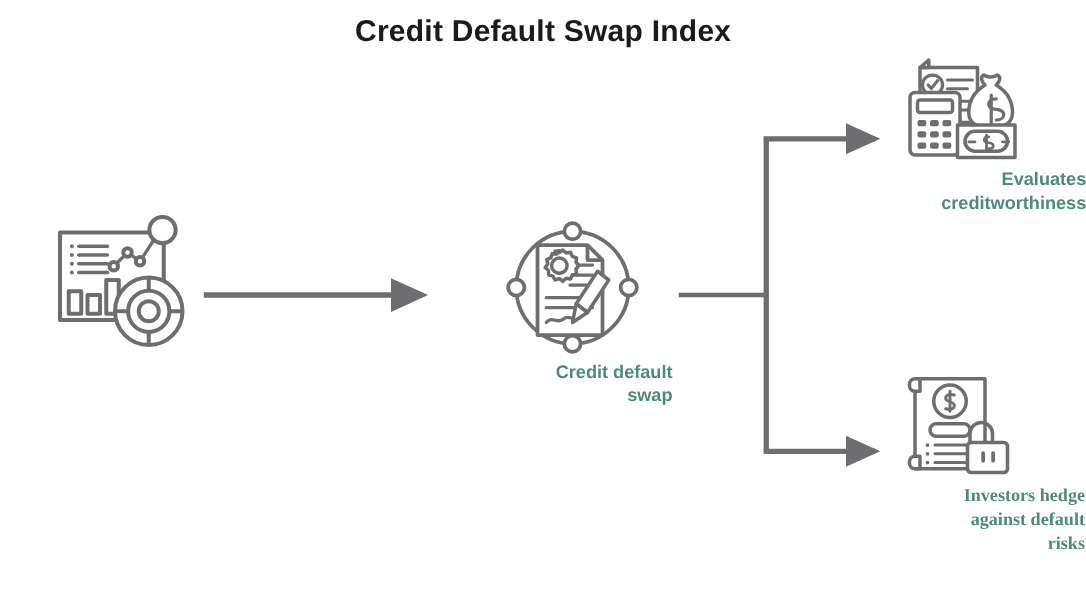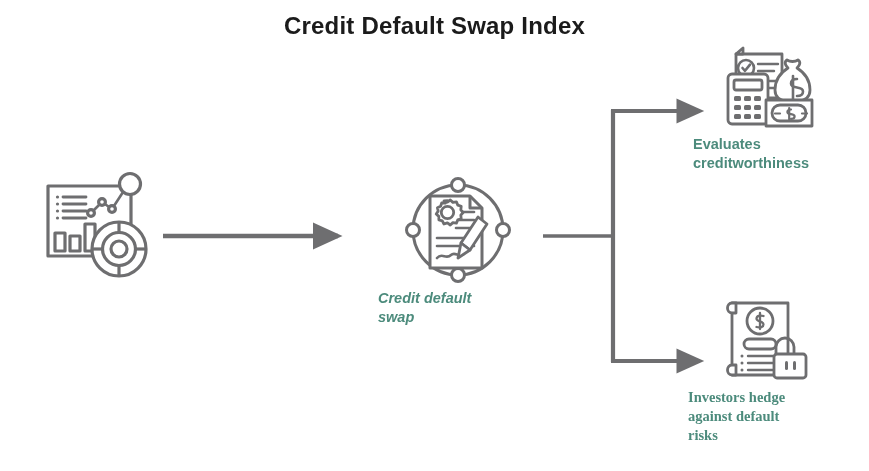--- a/index.html
+++ b/index.html
@@ -25,21 +25,21 @@
     left: 0;
     width: 869px;
     text-align: center;
     font-size: 24px;
     font-weight: bold;
     color: #1b1b1b;
     letter-spacing: 0.2px;
   }
   .node-label {
     position: absolute;
-    text-align: left;
+    text-align: right;
     color: #4c8b7c;
     font-weight: bold;
     font-size: 14.5px;
     line-height: 19px;
     white-space: pre-line;
   }
   .icon-box {
     position: absolute;
   }
   svg { display: block; overflow: visible; }
@@ -167,21 +167,21 @@
         <path d="M40,25 l3.4,1.1 2.9,-2.1 2.6,2.4 3.5,-0.6 1.4,3.3 3.4,1.2 -0.4,3.5 2.3,2.7 -2.3,2.7 0.4,3.5 -3.4,1.2 -1.4,3.3 -3.5,-0.6 -2.6,2.4 -2.9,-2.1 -3.4,1.1 -1.7,-3.1 -3.4,-1 -0.1,-3.5 -2.6,-2.4 2,-2.9 -0.8,-3.4 3.2,-1.4 1.1,-3.3 3.5,0.2 2.3,-2.6 z"></path>
         <circle cx="43.5" cy="36.5" r="6.2"></circle>
       </g>
 
       <g fill="#ffffff" stroke="#6e6e70" stroke-width="2.8" stroke-linejoin="round">
         <path d="M74,41 l9,7 -17,26 -9,-7 z"></path>
         <path d="M57,67 l9,7 -12,8 z"></path>
       </g>
     </svg>
   </div>
-  <div class="node-label" style="left:378px; top:289px; width:160px;font-style:italic;">Credit default
+  <div class="node-label" style="left:378px; top:289px; width:160px;">Credit default
 swap</div>
 
   <div class="icon-box" style="left:726px; top:46px;">
     <svg width="90" height="82" viewBox="0 0 90 82">
 
       <g fill="#ffffff" stroke="#6e6e70" stroke-width="2.8" stroke-linejoin="round">
         <path d="M10,8 H56 V52 H10 Z"></path>
         <path d="M10,8 l7,-6 v6 z" fill="#ffffff"></path>
       </g>
       <g fill="none" stroke="#6e6e70" stroke-width="2.4" stroke-linecap="round">

